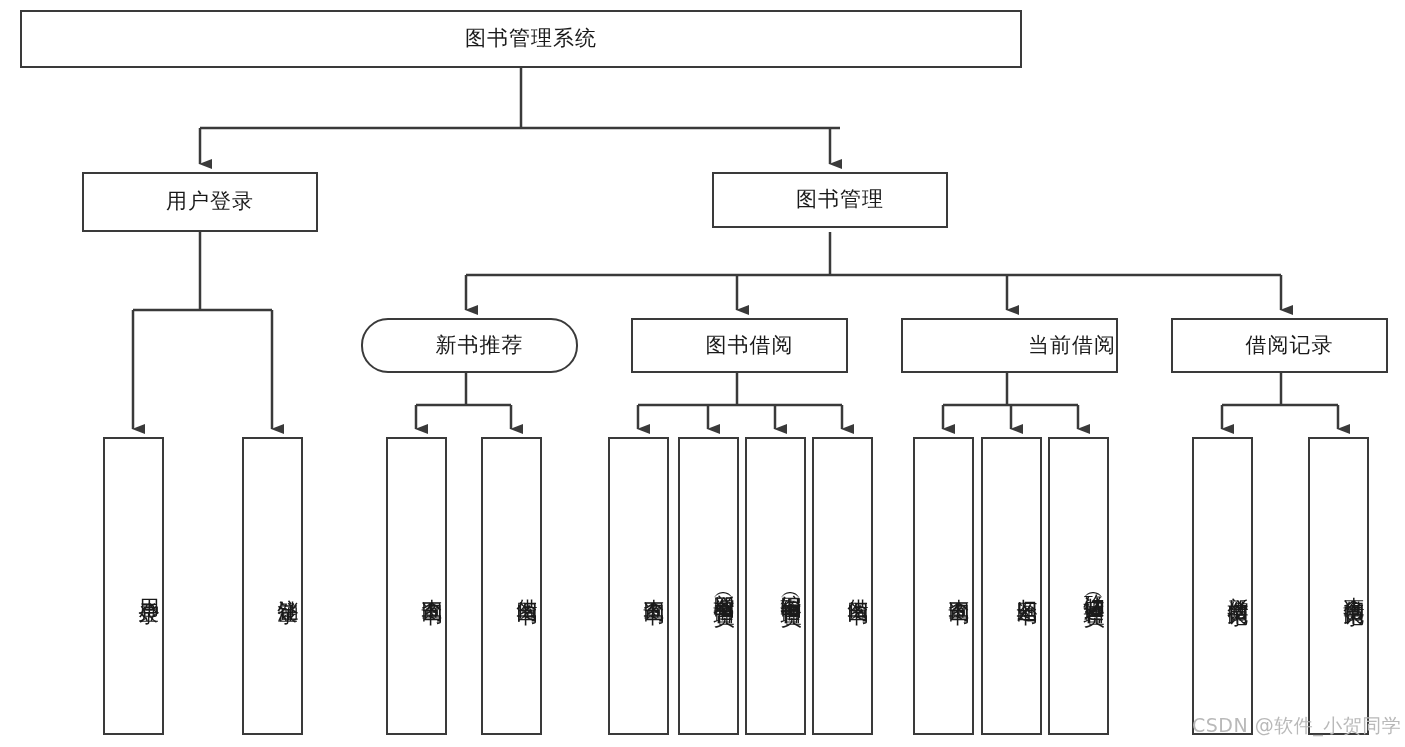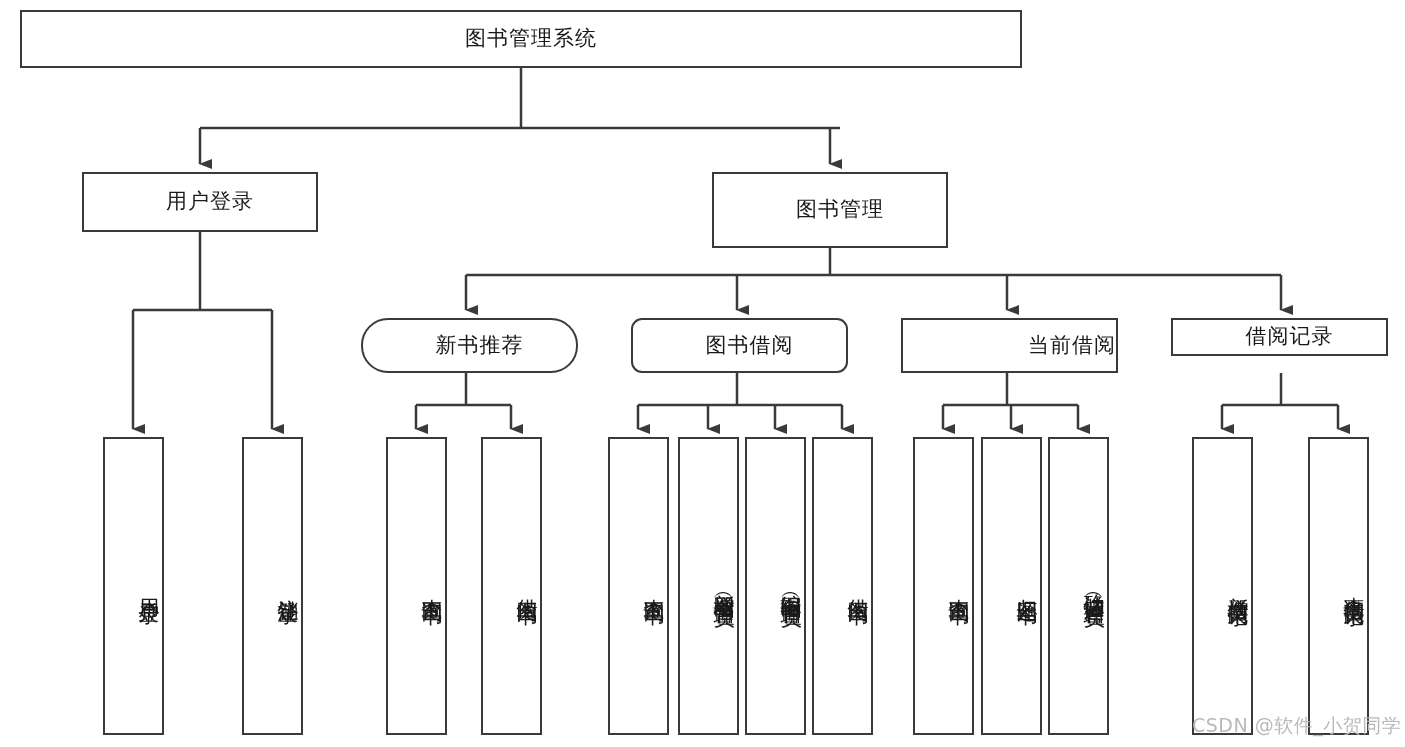--- a/index.html
+++ b/index.html
@@ -134,34 +134,34 @@
     </g>
   </svg>
 
   <div class="node node-h" style="left:20px; top:10px; width:1002px; height:58px;">
     <span>图书管理系统</span>
   </div>
 
   <div class="node node-h" style="left:82px; top:172px; width:236px; height:60px;">
     <span>用户登录</span>
   </div>
-  <div class="node node-h" style="left:712px; top:172px; width:236px; height:76px;">
+  <div class="node node-h" style="left:712px; top:172px; width:236px; height:56px;">
     <span>图书管理</span>
   </div>
 
   <div class="node node-h" style="left:361px; top:318px; width:217px; height:55px;border-radius:27px;">
     <span>新书推荐</span>
   </div>
-  <div class="node node-h" style="left:631px; top:318px; width:217px; height:55px;border-radius:11px;">
+  <div class="node node-h" style="left:631px; top:318px; width:217px; height:55px;">
     <span>图书借阅</span>
   </div>
   <div class="node node-h" style="left:901px; top:318px; width:217px; height:55px;justify-content:flex-end;">
     <span>当前借阅</span>
   </div>
-  <div class="node node-h" style="left:1171px; top:318px; width:217px; height:38px;justify-content:center;">
+  <div class="node node-h" style="left:1171px; top:318px; width:217px; height:55px;justify-content:center;">
     <span>借阅记录</span>
   </div>
 
   <div class="node node-v" style="left:103px; top:437px; width:61px; height:298px;">
     <span>用户登录</span>
   </div>
   <div class="node node-v" style="left:242px; top:437px; width:61px; height:298px;">
     <span>注销登录</span>
   </div>
 

